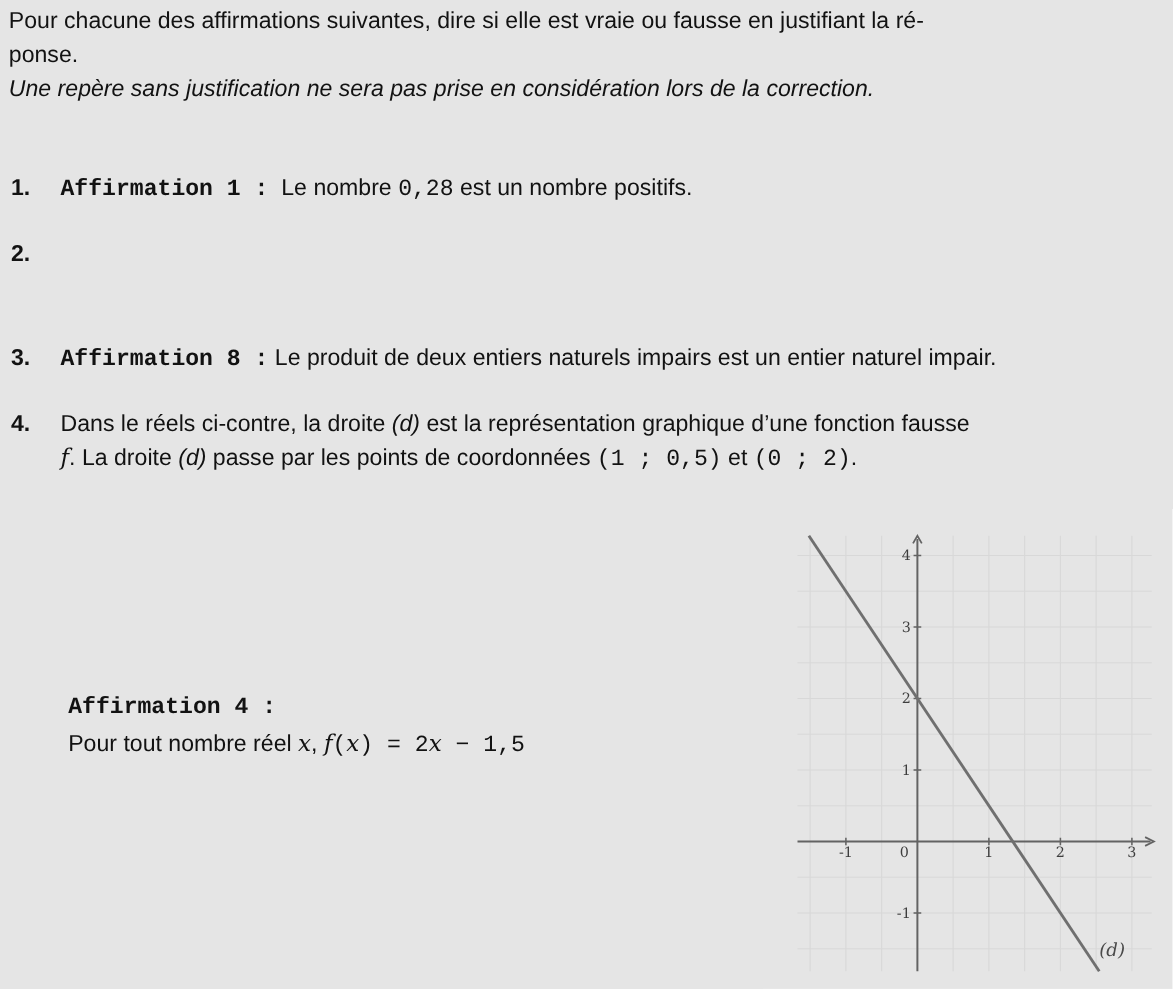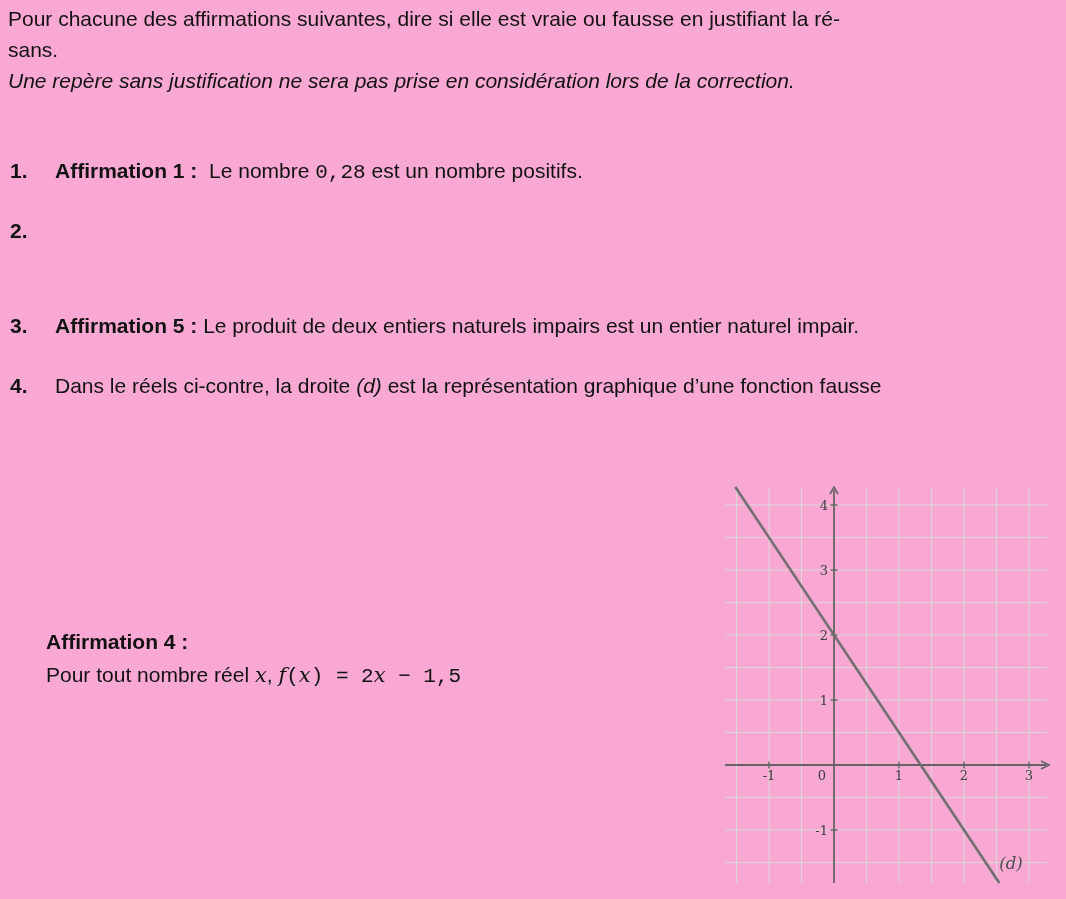--- a/index.html
+++ b/index.html
@@ -1,78 +1,79 @@
 <!DOCTYPE html>
 <html><head>
 <meta charset="utf-8">
 <style>
   html,body{margin:0;padding:0;background:#ffffff;}
   .page{
     position:relative;
     width:1066px;height:899px;
-    background:#f9a8d4;
+    background:#e5e5e5;
     font-family:"Liberation Sans",sans-serif;
     color:#121212;
     overflow:hidden;
   }
   .line{
     white-space:pre;
     font-size:21px;
     line-height:31px;
   }
   .intro{position:absolute;left:8px;top:3px;}
   .intro .it{font-style:italic;}
   .items{position:absolute;left:0;top:0;width:1066px;}
   .item{position:absolute;left:10px;display:flex;align-items:flex-start;}
   .item-num{
     width:45px;flex:0 0 45px;
     font-weight:700;font-size:21px;line-height:31px;
   }
-  .aff4{position:absolute;left:46px;top:625px;}
+  .aff4{position:absolute;left:62px;top:625px;}
   .aff4 .line{line-height:33px;}
-  .seg-b{font-weight:700;}
+  .seg-b{font-weight:700;font-family:Liberation Mono, monospace;}
   .seg-i{font-style:italic;}
   .seg-m{font-family:"DejaVu Serif",serif;font-style:italic;}
   .seg-mn{font-family:Liberation Mono, monospace;}
   .graph{position:absolute;left:700px;top:470px;width:366px;height:429px;}
   .graph svg{display:block;}
 </style>
 </head>
 <body>
 
 <div class="page">
 
   <div class="intro">
     <div class="line">Pour chacune des affirmations suivantes, dire si elle est vraie ou fausse en justifiant la ré-</div>
-    <div class="line">sans.</div>
+    <div class="line">ponse.</div>
     <div class="line it">Une repère sans justification ne sera pas prise en considération lors de la correction.</div>
   </div>
 
   <div class="items" id="items">
       <div class="item" style="top: 155px;">
         <div class="item-num">1.</div>
         <div>
           <div class="line"><span class="seg-b">Affirmation 1 :</span><span class="seg-n">&nbsp; Le nombre </span><span class="seg-mn">0,28</span><span class="seg-n"> est un nombre positifs.</span></div>
         </div>
       </div>
       <div class="item" style="top: 215px;">
         <div class="item-num">2.</div>
         <div>
         </div>
       </div>
       <div class="item" style="top: 310px;">
         <div class="item-num">3.</div>
         <div>
-          <div class="line"><span class="seg-b">Affirmation 5 :</span><span class="seg-n"> Le produit de deux entiers naturels impairs est un entier naturel impair.</span></div>
+          <div class="line"><span class="seg-b">Affirmation 8 :</span><span class="seg-n"> Le produit de deux entiers naturels impairs est un entier naturel impair.</span></div>
         </div>
       </div>
       <div class="item" style="top: 370px;">
         <div class="item-num">4.</div>
         <div>
           <div class="line"><span class="seg-n">Dans le réels ci-contre, la droite </span><span class="seg-i">(d)</span><span class="seg-n"> est la représentation graphique d’une fonction fausse</span></div>
+          <div class="line"><span class="seg-m">f</span><span class="seg-n">. La droite </span><span class="seg-i">(d)</span><span class="seg-n"> passe par les points de coordonnées </span><span class="seg-mn">(1&nbsp;; 0,5)</span><span class="seg-n"> et </span><span class="seg-mn">(0&nbsp;; 2)</span><span class="seg-n">.</span></div>
         </div>
       </div>
     </div>
 
   <div class="aff4" id="aff4">
       <div class="line"><span class="seg-b">Affirmation 4 :</span></div>
       <div class="line"><span class="seg-n">Pour tout nombre réel </span><span class="seg-m">x</span><span class="seg-n">, </span><span class="seg-m">f</span><span class="seg-mn">(</span><span class="seg-m">x</span><span class="seg-mn">) = 2</span><span class="seg-m">x</span><span class="seg-mn"> − 1,5</span></div>
     </div>
 
   <div class="graph" id="graph">

